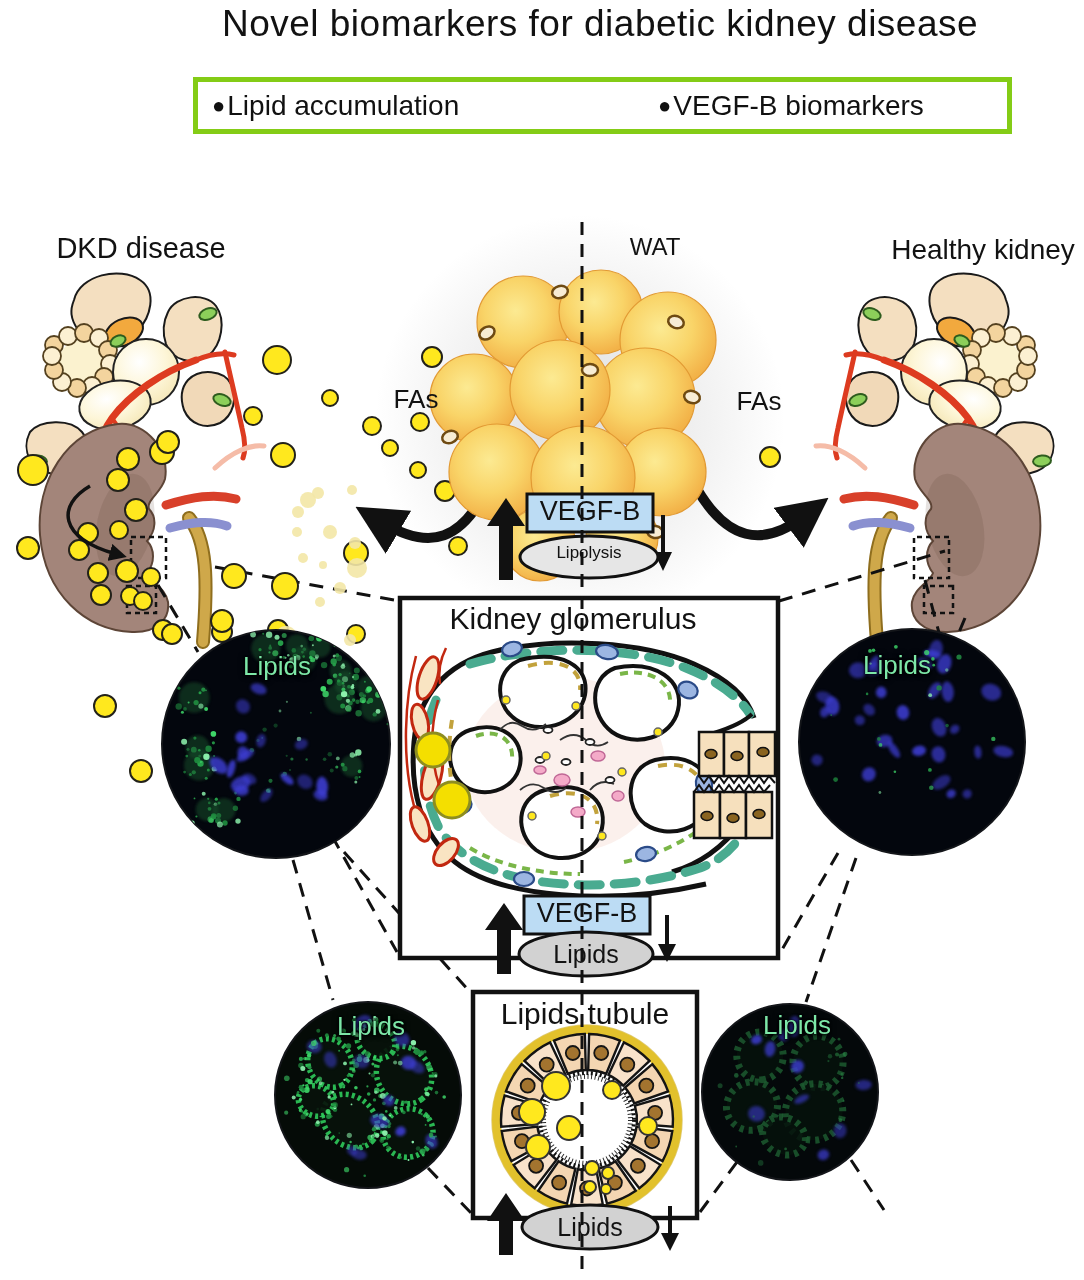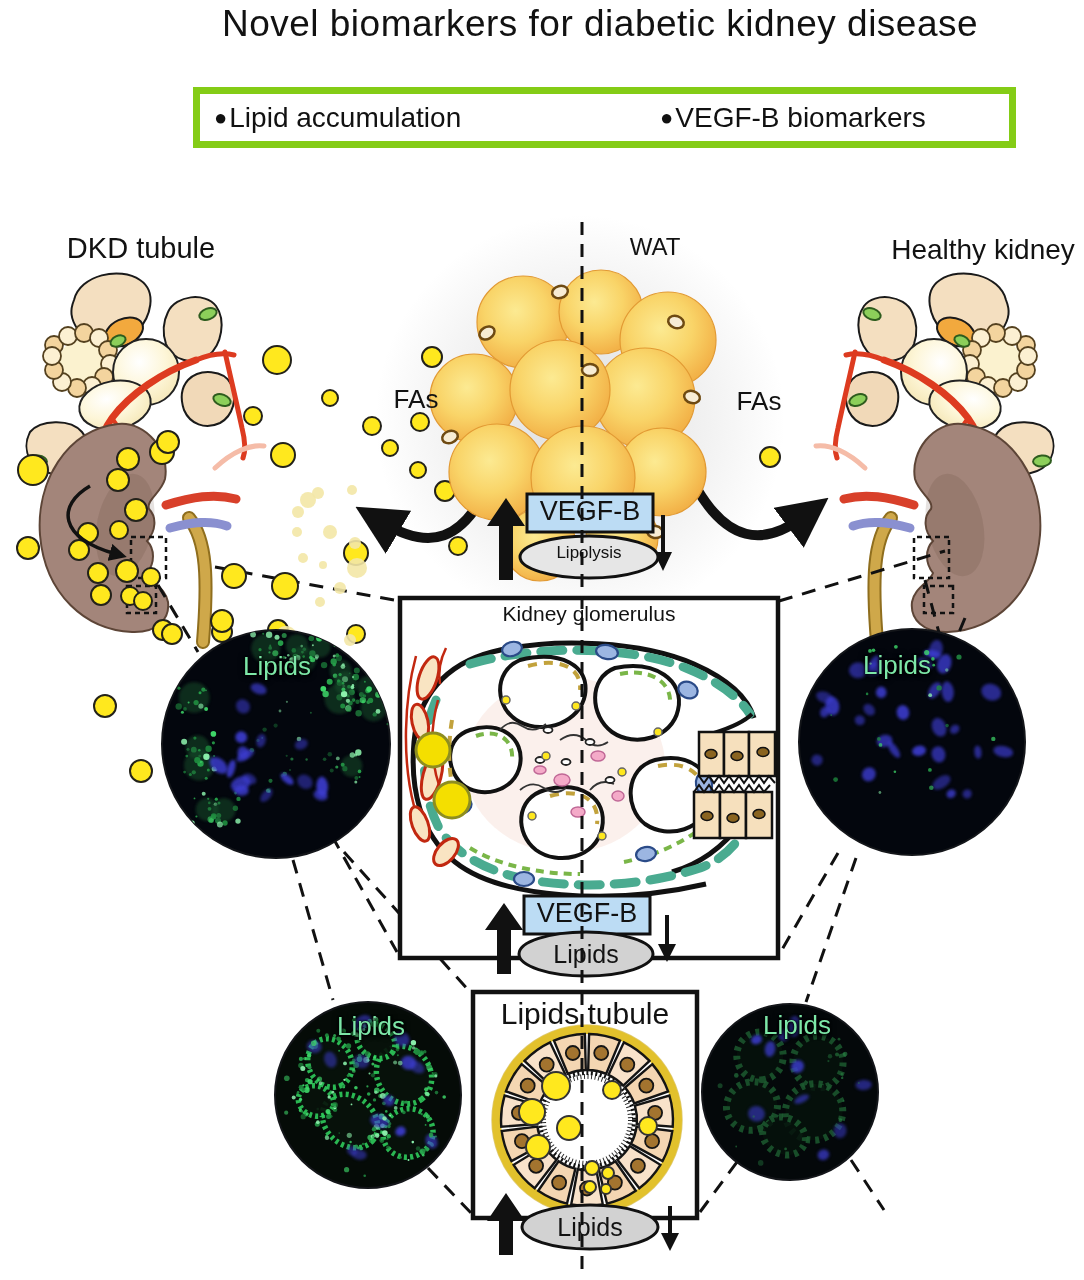--- a/index.html
+++ b/index.html
@@ -3,33 +3,33 @@
 <meta charset="utf-8">
 <style>
   html,body{margin:0;padding:0;background:#fff}
   body{width:1084px;height:1280px;overflow:hidden}
   #canvas{position:relative;width:1084px;height:1020px;background:#fff;font-family:"Liberation Sans",sans-serif}
   #art{position:absolute;left:0;top:0}
   .lbl{position:absolute;white-space:nowrap;color:#121212;line-height:1.05}
   .ctr{transform:translateX(-50%)}
   .bold{font-weight:normal}
   #title{top:5px;left:600px;font-size:37px;letter-spacing:.5px}
-  #legend-box{position:absolute;left:193px;top:87px;width:809px;height:47px;border:7px solid #84cc16;background:transparent}
+  #legend-box{position:absolute;left:193px;top:77px;width:809px;height:47px;border:5px solid #84cc16;background:transparent}
   .legend-item{position:absolute;top:50%;transform:translateY(-50%);font-size:28px;color:#111}
   .legend-bullet{font-size:22px;margin-right:2px;vertical-align:2px}
   #li-1{left:14px}
   #li-2{left:460px}
   #dkd-label{left:141px;top:233px;font-size:29px}
   #wat-label{left:655px;top:234px;font-size:24px}
   #healthy-label{left:983px;top:235px;font-size:28px}
   #fas-left{left:416px;top:386px;font-size:26px}
   #fas-right{left:759px;top:388px;font-size:26px}
   #vegfb-wat{left:590px;top:497px;font-size:27px}
   #lipolysis{left:589px;top:544px;font-size:17px}
-  #glom-title{left:589px;top:603px;font-size:21px}
+  #glom-title{left:573px;top:603px;font-size:30px}
   #vegfb-glom{left:587px;top:899px;font-size:27px}
   #lipids-glom{left:586px;top:941px;font-size:25px}
   #tub-title{left:585px;top:998px;font-size:30px}
   #lipids-tub{left:590px;top:1214px;font-size:25px}
   .micro-lbl{color:#7de8a8;font-size:26px;text-shadow:0 1px 3px #000,0 0 6px #000,0 0 2px #000}
   #ml-a{left:277px;top:653px}
   #ml-b{left:897px;top:652px}
   #ml-c{left:371px;top:1013px}
   #ml-d{left:797px;top:1012px}
 </style>
@@ -917,21 +917,21 @@
   <line x1="582" y1="222" x2="582" y2="1278" stroke="#111" stroke-width="3" stroke-dasharray="13 9"></line>
 </svg>
 
 <div id="title" class="lbl ctr">Novel biomarkers for diabetic kidney disease</div>
 
 <div id="legend-box">
   <span id="li-1" class="legend-item"><span class="legend-bullet">●</span><span>Lipid accumulation</span></span>
   <span id="li-2" class="legend-item"><span class="legend-bullet">●</span><span>VEGF-B biomarkers</span></span>
 </div>
 
-<div id="dkd-label" class="lbl ctr">DKD tubule</div>
+<div id="dkd-label" class="lbl ctr">DKD disease</div>
 <div id="wat-label" class="lbl ctr">WAT</div>
 <div id="healthy-label" class="lbl ctr">Healthy kidney</div>
 <div id="fas-left" class="lbl ctr">FAs</div>
 <div id="fas-right" class="lbl ctr">FAs</div>
 
 <div id="vegfb-wat" class="lbl ctr bold">VEGF-B</div>
 <div id="lipolysis" class="lbl ctr bold">Lipolysis</div>
 
 <div id="glom-title" class="lbl ctr">Kidney glomerulus</div>
 <div id="vegfb-glom" class="lbl ctr bold">VEGF-B</div>

